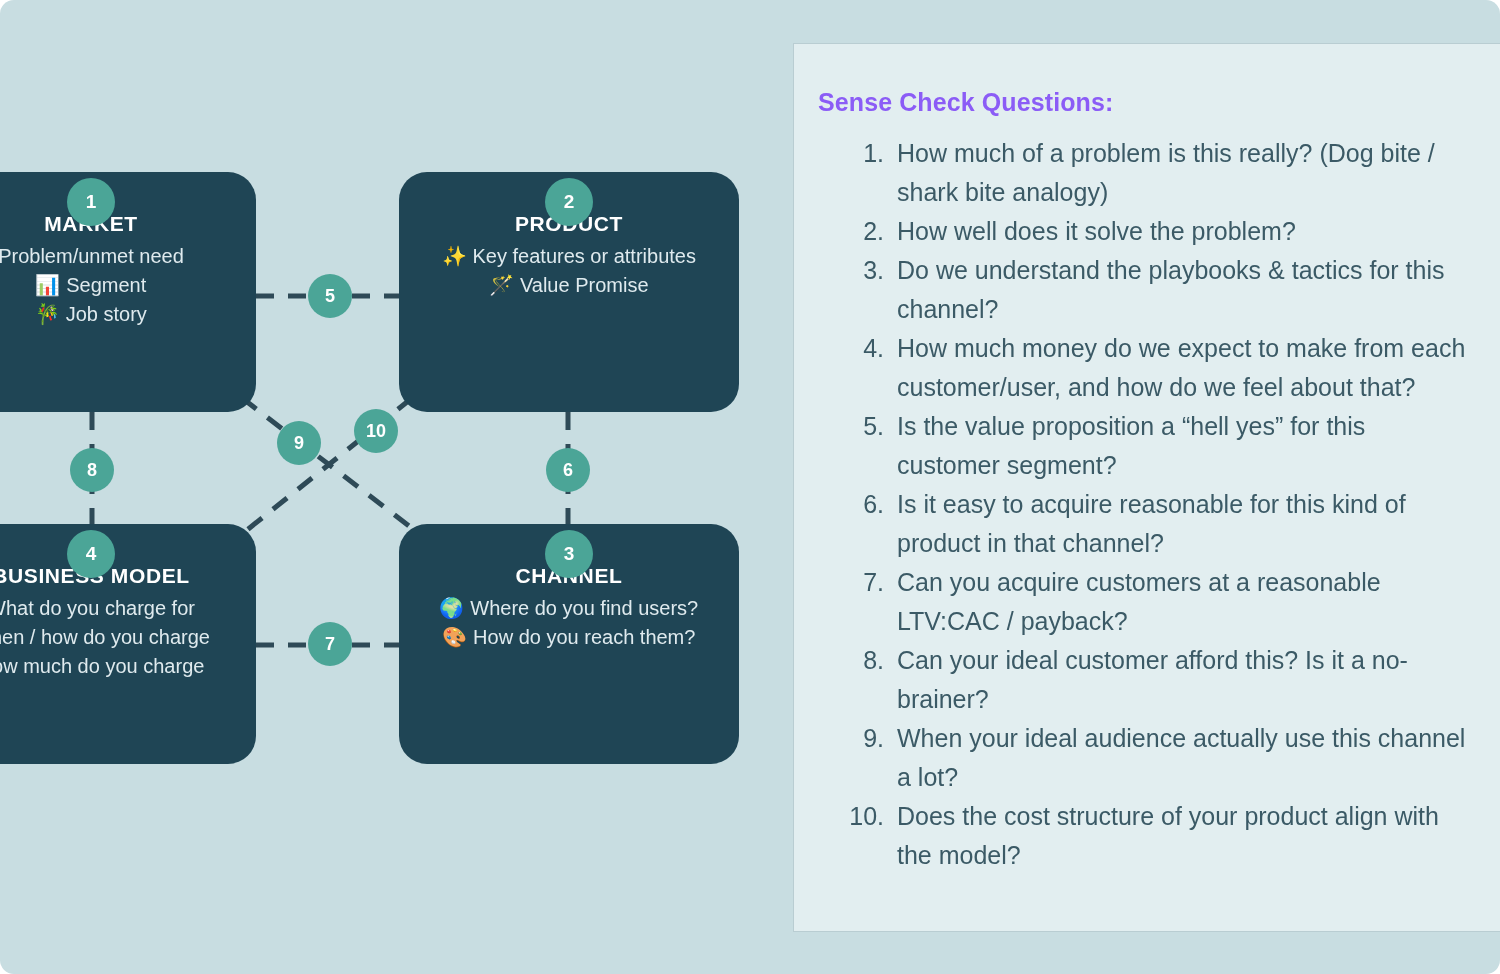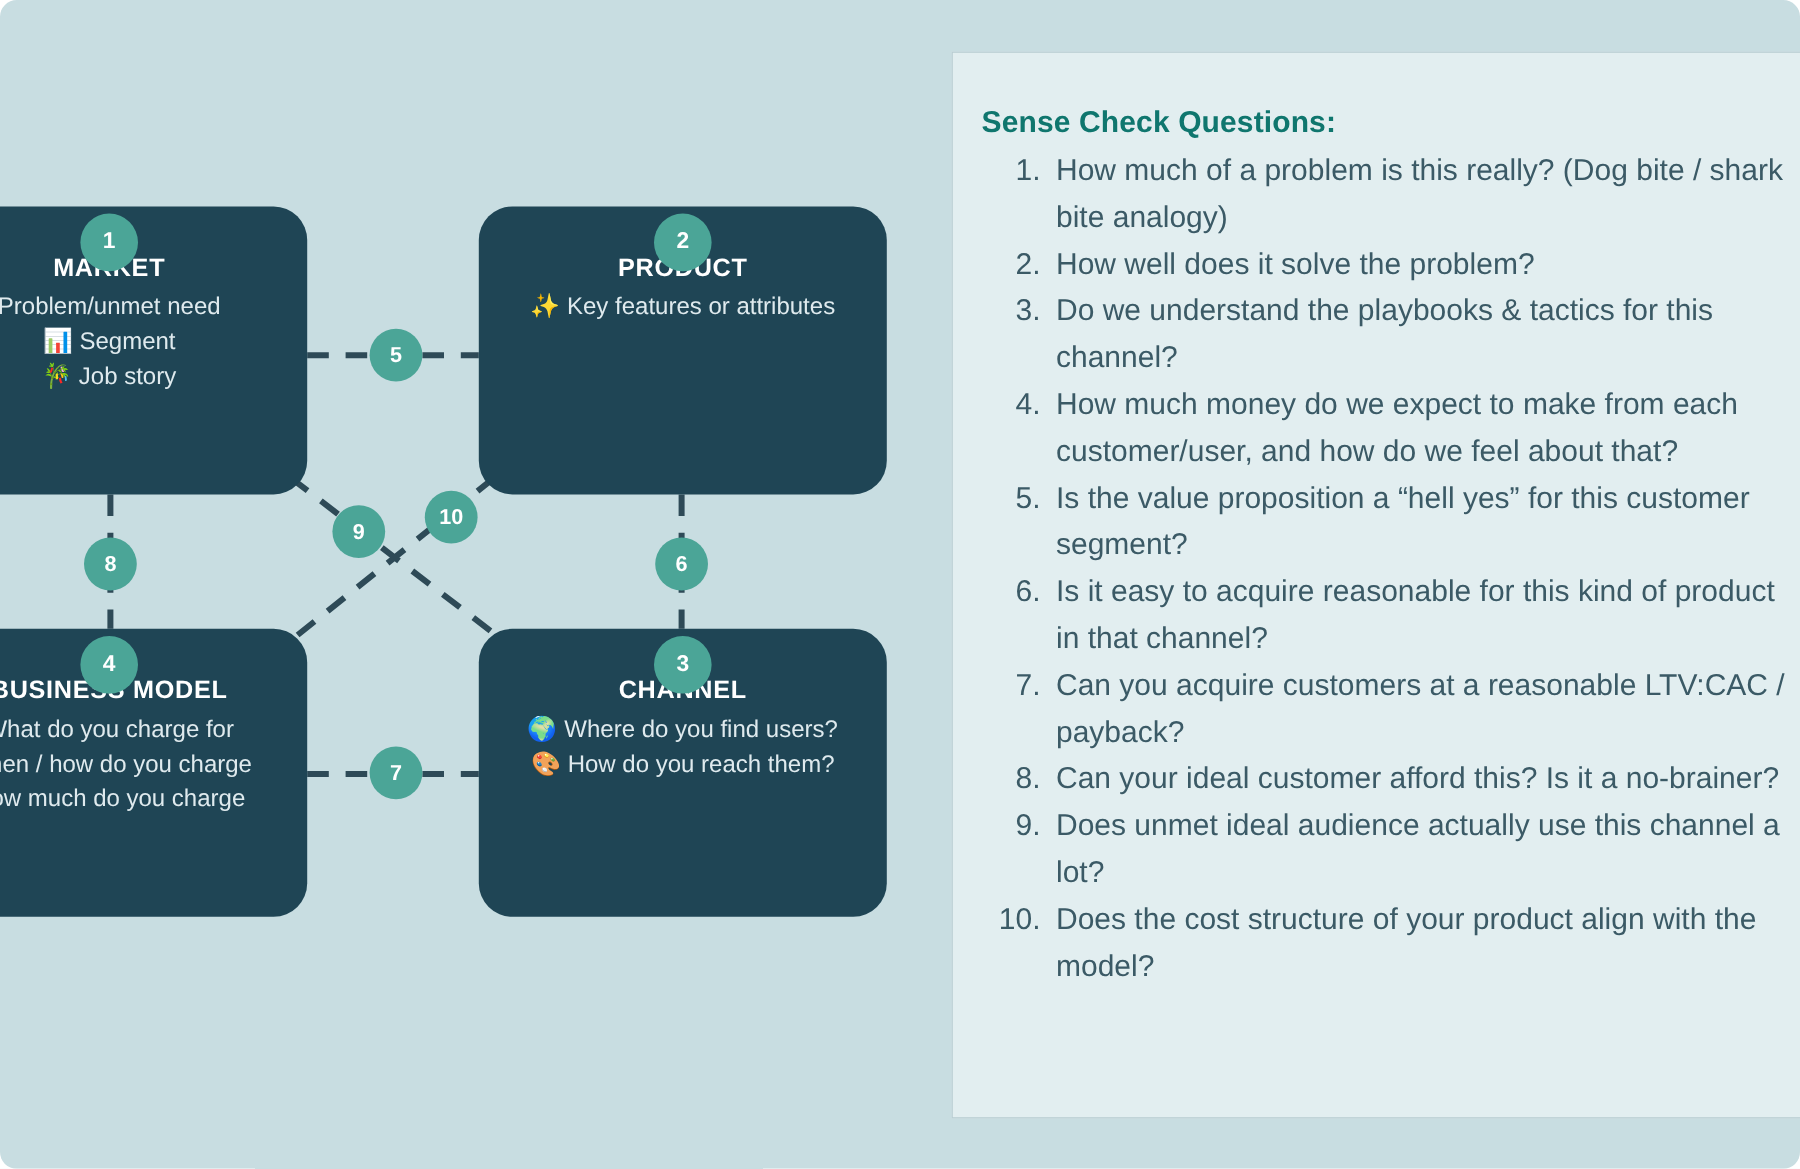--- a/index.html
+++ b/index.html
@@ -122,27 +122,27 @@
     box-sizing: border-box;
     background: #e2eef0;
     border: 1px solid #b9cdd2;
     padding: 44px 40px 20px 24px;
     overflow: hidden;
   }
 
   #sense-title {
     font-size: 25px;
     font-weight: bold;
-    color: #0f766e;
+    color: #8b5cf6;
     margin: 0 0 6px 0;
     letter-spacing: 0.1px;
   }
 
   ol.questions {
-    margin: 0;
+    margin: 17px;
     padding-left: 56px;
     list-style-position: outside;
   }
   ol.questions li {
     font-size: 25px;
     line-height: 39px;
     color: #3b5a66;
     padding-left: 6px;
     margin: 0;
   }
@@ -177,20 +177,22 @@
         <span>Segment</span></div>
       <div class="card-line"><span>🎋</span>
         <span>Job story</span></div>
     </div>
 
     <div class="card" id="card-product">
       <div class="card-badge">2</div>
       <div class="card-title">PRODUCT</div>
       <div class="card-line"><span>✨</span>
         <span>Key features or attributes</span></div>
+      <div class="card-line"><span>🪄</span>
+        <span>Value Promise</span></div>
     </div>
 
     <div class="card" id="card-business">
       <div class="card-badge">4</div>
       <div class="card-title">BUSINESS MODEL</div>
       <div class="card-line">What do you charge for</div>
       <div class="card-line">When / how do you charge</div>
       <div class="card-line">How much do you charge</div>
     </div>
 
@@ -215,18 +217,18 @@
     <div id="sense-title">Sense Check Questions:</div>
     <ol class="questions" id="sense-questions">
         <li>How much of a problem is this really? (Dog bite / shark bite analogy)</li>
         <li>How well does it solve the problem?</li>
         <li> Do we understand the playbooks &amp; tactics for this channel?</li>
         <li>How much money do we expect to make from each customer/user, and how do we feel about that?</li>
         <li>Is the value proposition a “hell yes” for this customer segment?</li>
         <li>Is it easy to acquire reasonable for this kind of product in that channel?</li>
         <li>Can you acquire customers at a reasonable LTV:CAC / payback?</li>
         <li>Can your ideal customer afford this? Is it a no-brainer?</li>
-        <li>Does unmet ideal audience actually use this channel a lot?</li>
+        <li>When your ideal audience actually use this channel a lot?</li>
         <li>Does the cost structure of your product align with the model?</li>
       </ol>
   </div>
 
 </div>
 
 </body></html>

